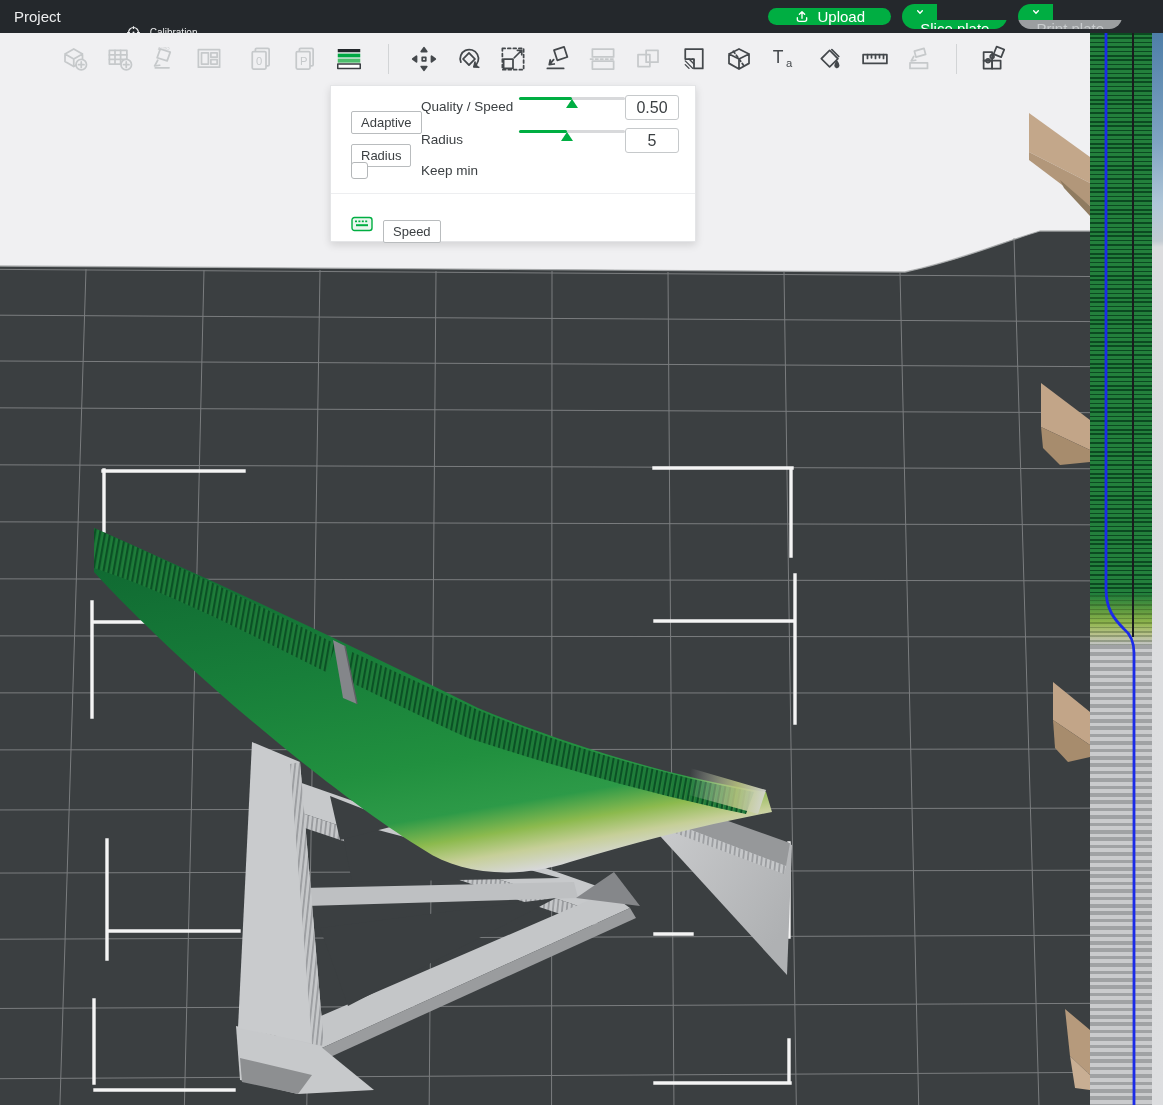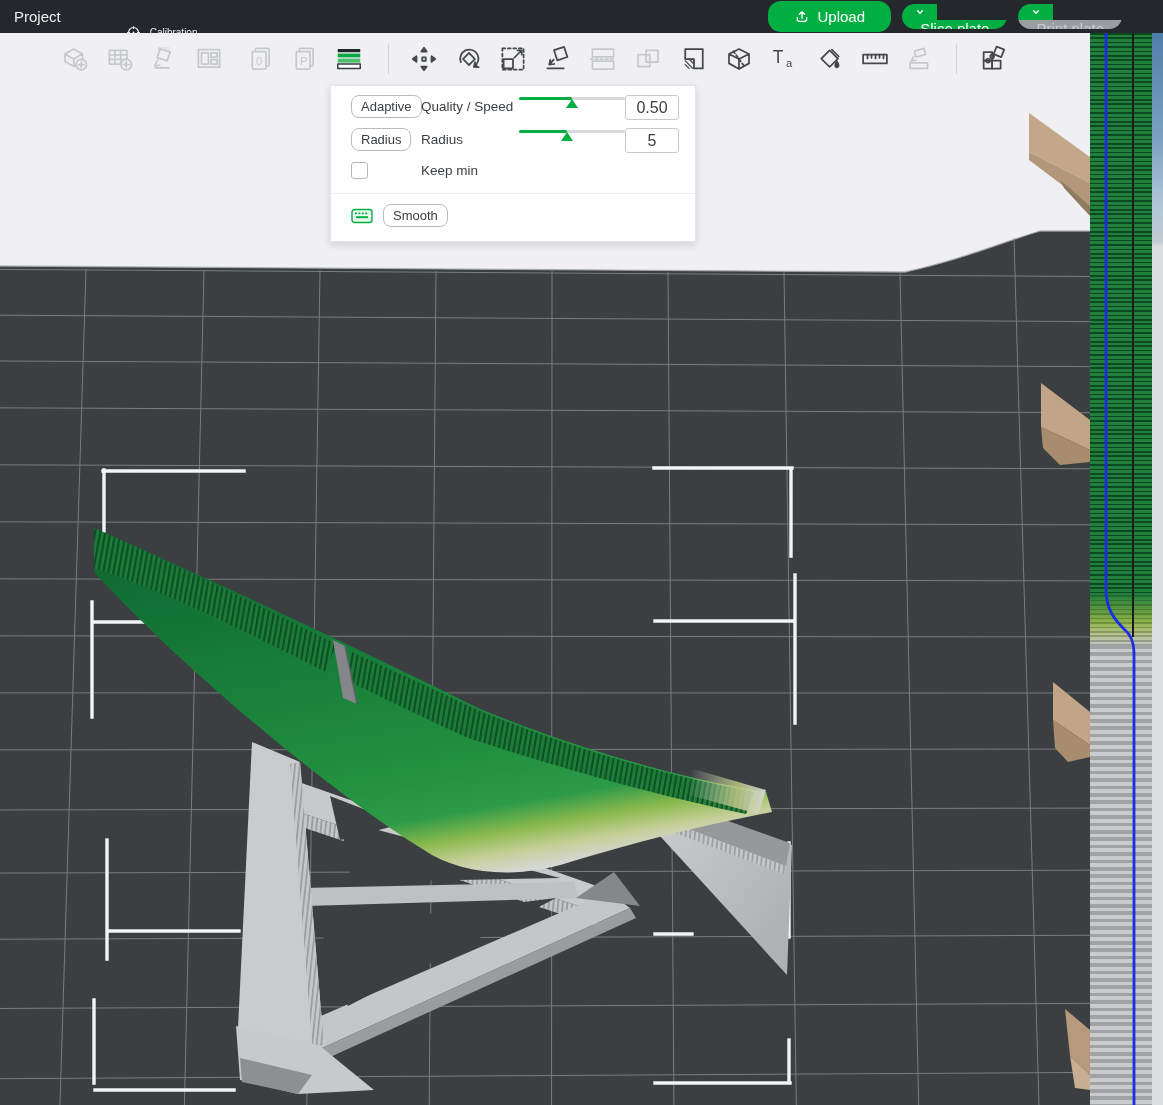--- a/index.html
+++ b/index.html
@@ -5,41 +5,41 @@
   html,body{margin:0;padding:0;}
   body{width:1163px;height:1105px;position:relative;overflow:hidden;
        font-family:"Liberation Sans","DejaVu Sans",sans-serif;background:#F0F0F2;}
   .abs{position:absolute;}
 
   
   #topbar{left:0;top:0;width:1163px;height:33px;background:#24282C;z-index:40;display:flex;align-items:flex-start;}
   #topbar .menu-label{color:#EDEEEF;font-size:15px;padding:0 14px;height:33px;display:flex;align-items:center;cursor:default;}
   #calib{display:flex;align-items:center;gap:8px;color:#EDEEEF;font-size:10px;margin-left:40px;height:33px;padding:16px 10px;}
   #topbar-right{position:absolute;right:0;top:0;height:33px;display:flex;align-items:center;}
-  .pillbtn{height:31px;border-radius:13px;background:#00AE42;color:#fff;font-size:15px;
+  .pillbtn{height:17px;border-radius:13px;background:#00AE42;color:#fff;font-size:15px;
            display:flex;align-items:center;justify-content:center;gap:7px;border:none;cursor:pointer;}
   #upload-btn{width:123px;margin-right:11px;}
   .splitgroup{height:25px;border-radius:13px;display:flex;overflow:hidden;margin-right:11px;flex-direction:column;}
   .split-chev{width:35px;height:25px;background:#00AE42;display:flex;align-items:center;justify-content:center;border:none;cursor:pointer;}
   .split-div{width:1px;height:25px;background:rgba(255,255,255,.38);}
   .split-main{height:25px;border:none;color:#fff;background:#00AE42;font-size:15px;cursor:pointer;padding:0 18px;}
   #print-main{background:#9B9EA0;color:#C9CCCE;cursor:default;}
   #print-group{margin-right:41px;}
 
   
   #toolbar{left:0;top:33px;width:1090px;height:52px;z-index:20;}
   .tbicon{position:absolute;top:9px;width:34px;height:34px;display:flex;align-items:center;justify-content:center;cursor:pointer;}
   .tbsep{position:absolute;top:11px;width:1px;height:30px;background:#D2D4D6;}
 
   
   #popup{left:330px;top:85px;width:364px;height:155px;background:#fff;border:1px solid #E4E5E7;
          box-shadow:0 3px 8px rgba(0,0,0,.13);z-index:30;font-size:13.5px;color:#3C4043;}
   .prow{position:absolute;left:20px;display:flex;align-items:center;}
-  .pbtn{border:1px solid #B9BCBE;border-radius:8px;background:#fff;color:#3C4043;font-size:13px;
-        padding:3px 9px;cursor:pointer;font-family:inherit;}
+  .pbtn{border:1px solid #B9BCBE;border-radius:2px;background:#fff;color:#3C4043;font-size:13px;
+        padding:3px 9px;cursor:pointer;font-family:inherit;margin-top:16px;}
   .slider{position:relative;width:106px;height:14px;cursor:pointer;}
   .slider .track{position:absolute;left:0;top:2px;width:100%;height:3px;background:#D8D9DB;border-radius:2px;}
   .slider .fill{position:absolute;left:0;top:2px;height:3px;background:#00AE42;border-radius:2px;}
   .slider .thumb{position:absolute;top:4px;width:0;height:0;border-left:6px solid transparent;
                  border-right:6px solid transparent;border-bottom:9px solid #00AE42;}
   .valbox{width:48px;height:21px;border:1px solid #C6C9CB;border-radius:3px;text-align:center;
           font-size:16px;color:#3C4043;font-family:inherit;}
   .chk{width:15px;height:15px;border:1px solid #B4B7B9;border-radius:3px;background:#fff;cursor:pointer;}
   #popup-divider{position:absolute;left:0px;top:107px;width:364px;height:1px;background:#EDEEF0;}
 
@@ -392,21 +392,21 @@
         <rect x="1" y="1.5" width="20" height="13" rx="2.5" fill="#EAF7EF" stroke="#00AE42" stroke-width="1.4"></rect>
         <g fill="#00AE42">
           <rect x="4" y="4.5" width="2" height="1.7"></rect>
             <rect x="7.4" y="4.5" width="2" height="1.7"></rect>
           <rect x="10.8" y="4.5" width="2" height="1.7"></rect>
             <rect x="14.2" y="4.5" width="2" height="1.7"></rect>
           <rect x="5" y="8.2" width="12" height="2"></rect>
         </g>
       </svg>
     </span>
-    <button class="pbtn" style="margin-left:10px">Smooth</button>
+    <button class="pbtn" style="margin-left:10px">Speed</button>
   </div>
 </div>
 
 <div id="topbar" class="abs">
   <div class="menu-label">Project</div>
   <div id="calib">
     <span style="display:flex">
       <svg width="17" height="17" viewBox="0 0 24 24" fill="none" stroke="#EDEEEF" stroke-width="1.6">
         <circle cx="12" cy="12" r="7"></circle>
         <path d="M12,3 V7 M12,17 V21 M3,12 H7 M17,12 H21"></path>

